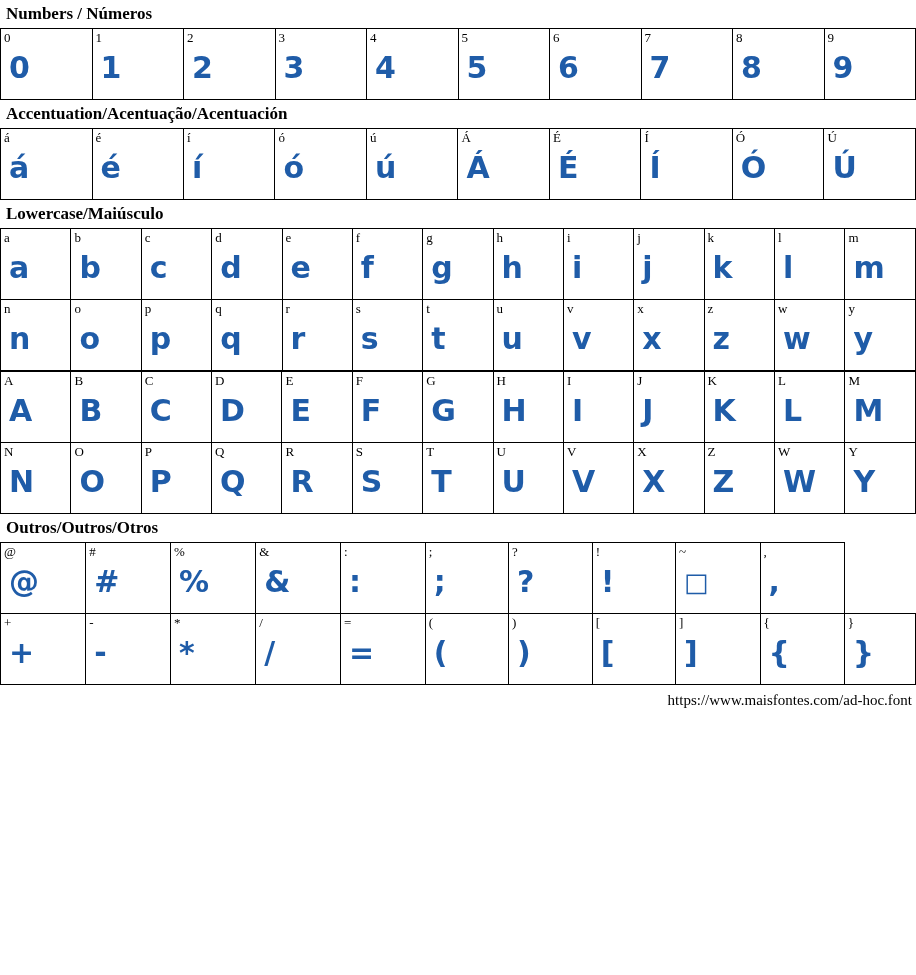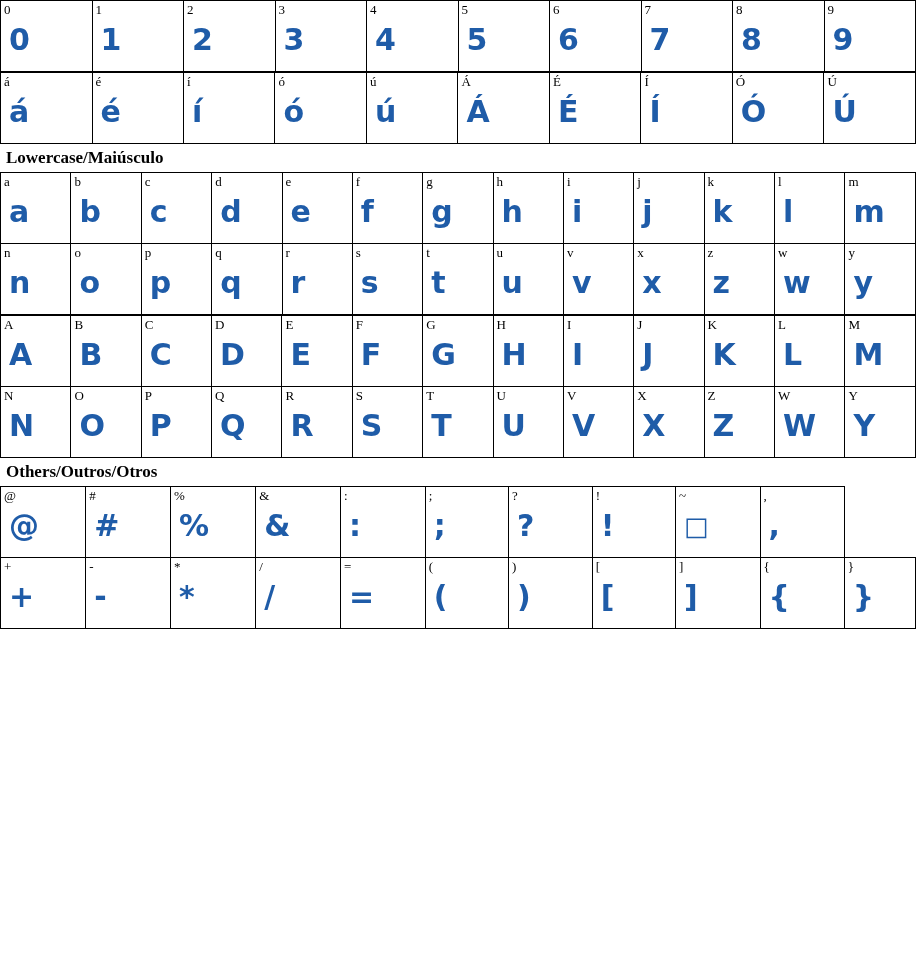--- a/index.html
+++ b/index.html
@@ -71,20 +71,21 @@
     color: #000000;
     padding: 6px 4px 0 0;
     line-height: 18px;
   }
 </style>
 </head>
 <body>
 
 <div class="page">
   <div id="sections-root">
+      <div class="section-title">Numbers / Números</div>
       <table class="glyph-table">
         <tbody>
           <tr>
             <td style="width: 91px;">
               <span class="label">0</span>
               <span class="glyph" style="color: rgb(31, 92, 168);">0</span>
             </td>
             <td style="width: 91px;">
               <span class="label">1</span>
               <span class="glyph" style="color: rgb(31, 92, 168);">1</span>
@@ -117,20 +118,21 @@
               <span class="label">8</span>
               <span class="glyph" style="color: rgb(31, 92, 168);">8</span>
             </td>
             <td style="width: 91px;">
               <span class="label">9</span>
               <span class="glyph" style="color: rgb(31, 92, 168);">9</span>
             </td>
           </tr>
         </tbody>
       </table>
+      <div class="section-title">Accentuation/Acentuação/Acentuación</div>
       <table class="glyph-table">
         <tbody>
           <tr>
             <td style="width: 91px;">
               <span class="label">á</span>
               <span class="glyph" style="color: rgb(31, 92, 168);">á</span>
             </td>
             <td style="width: 91px;">
               <span class="label">é</span>
               <span class="glyph" style="color: rgb(31, 92, 168);">é</span>
@@ -388,21 +390,21 @@
               <span class="label">W</span>
               <span class="glyph" style="color: rgb(31, 92, 168);">W</span>
             </td>
             <td style="width: 70px;">
               <span class="label">Y</span>
               <span class="glyph" style="color: rgb(31, 92, 168);">Y</span>
             </td>
           </tr>
         </tbody>
       </table>
-      <div class="section-title">Others/Outros/Otros</div>
+      <div class="section-title">Outros/Outros/Otros</div>
       <table class="glyph-table">
         <tbody>
           <tr>
             <td style="width: 91px;">
               <span class="label">@</span>
               <span class="glyph" style="color: rgb(31, 92, 168);">@</span>
             </td>
             <td style="width: 91px;">
               <span class="label">#</span>
               <span class="glyph" style="color: rgb(31, 92, 168);">#</span>
@@ -482,13 +484,14 @@
               <span class="glyph" style="color: rgb(31, 92, 168);">{</span>
             </td>
             <td style="width: 76px;">
               <span class="label">}</span>
               <span class="glyph" style="color: rgb(31, 92, 168);">}</span>
             </td>
           </tr>
         </tbody>
       </table>
     </div>
+  <div class="footer">https://www.maisfontes.com/ad-hoc.font</div>
 </div>
 
 </body></html>

